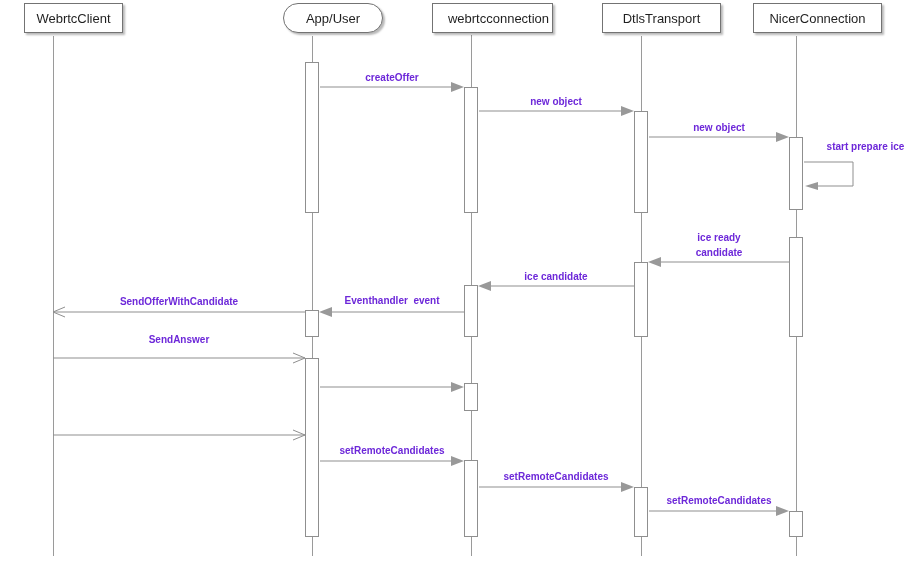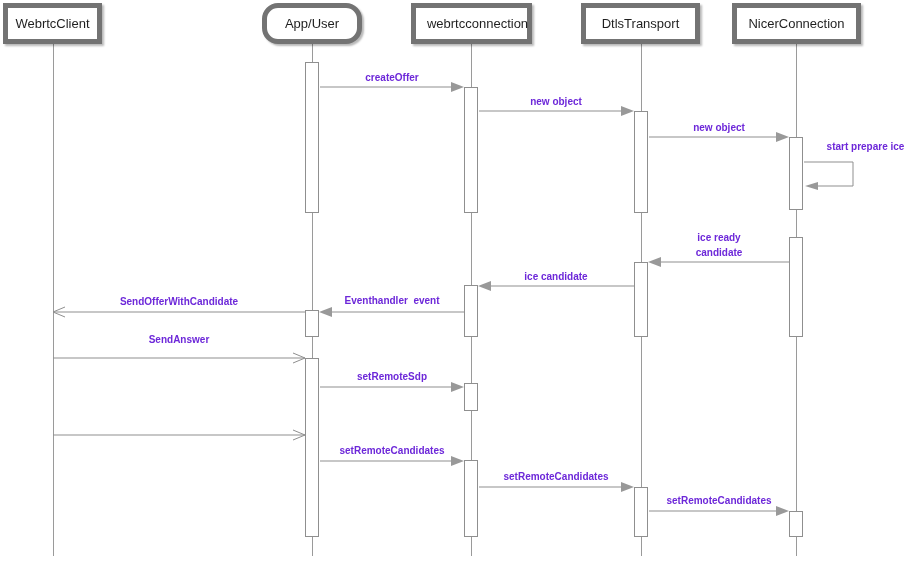--- a/index.html
+++ b/index.html
@@ -7,23 +7,23 @@
     position:relative;width:922px;height:561px;background:#ffffff;overflow:hidden;
     font-family:"Liberation Sans","DejaVu Sans",sans-serif;
   }
   .layer{position:absolute;left:0;top:0;}
   .lifeline{position:absolute;width:1px;background:#9a9a9a;}
   .activation{
     position:absolute;width:14px;background:#ffffff;border:1px solid #8f8f8f;
     box-sizing:border-box;z-index:3;
   }
   .pbox{
-    position:absolute;height:41px;background:#ffffff;border:5px solid #737373;
+    position:absolute;height:30px;background:#ffffff;border:1px solid #737373;
     box-shadow:2px 2px 2px rgba(0,0,0,0.28);box-sizing:border-box;
-    display:flex;align-items:center;justify-content:center;z-index:4;
+    display:flex;align-items:center;justify-content:center;z-index:4;margin-left:21px;
   }
   .pbox span{font-size:13px;color:#1f1f1f;}
   .msg-label{
     position:absolute;font-size:10px;color:#6d28d9;text-align:center;
     white-space:pre;z-index:5;line-height:15px;font-weight:bold;
   }
   .msg-label.left{text-align:center;}
   svg line, svg path{stroke:#8f8f8f;stroke-width:1;fill:none;}
   svg polygon{fill:#999999;stroke:none;}
 </style>
@@ -129,18 +129,17 @@
 
   <div class="msg-label" style="left:319px;top:70px;width:146px;">createOffer</div>
   <div class="msg-label" style="left:478px;top:94px;width:156px;">new object</div>
   <div class="msg-label" style="left:648px;top:120px;width:142px;">new object</div>
   <div class="msg-label left" style="left:813px;top:139px;width:105px;">start prepare ice</div>
   <div class="msg-label" style="left:648px;top:230px;width:142px;"><span style="display:block;">ice ready</span><span style="display:block;">candidate</span></div>
   <div class="msg-label" style="left:478px;top:269px;width:156px;">ice candidate</div>
   <div class="msg-label" style="left:319px;top:293px;width:146px;">Eventhandler  event</div>
   <div class="msg-label" style="left:53px;top:294px;width:252px;">SendOfferWithCandidate</div>
   <div class="msg-label" style="left:53px;top:332px;width:252px;">SendAnswer</div>
-  <div class="msg-label" style="left:319px;top:369px;width:146px;">setRemoteSdp</div>
   <div class="msg-label" style="left:319px;top:443px;width:146px;">setRemoteCandidates</div>
   <div class="msg-label" style="left:478px;top:469px;width:156px;">setRemoteCandidates</div>
   <div class="msg-label" style="left:648px;top:493px;width:142px;">setRemoteCandidates</div>
 
 </div>
 
 </body></html>

